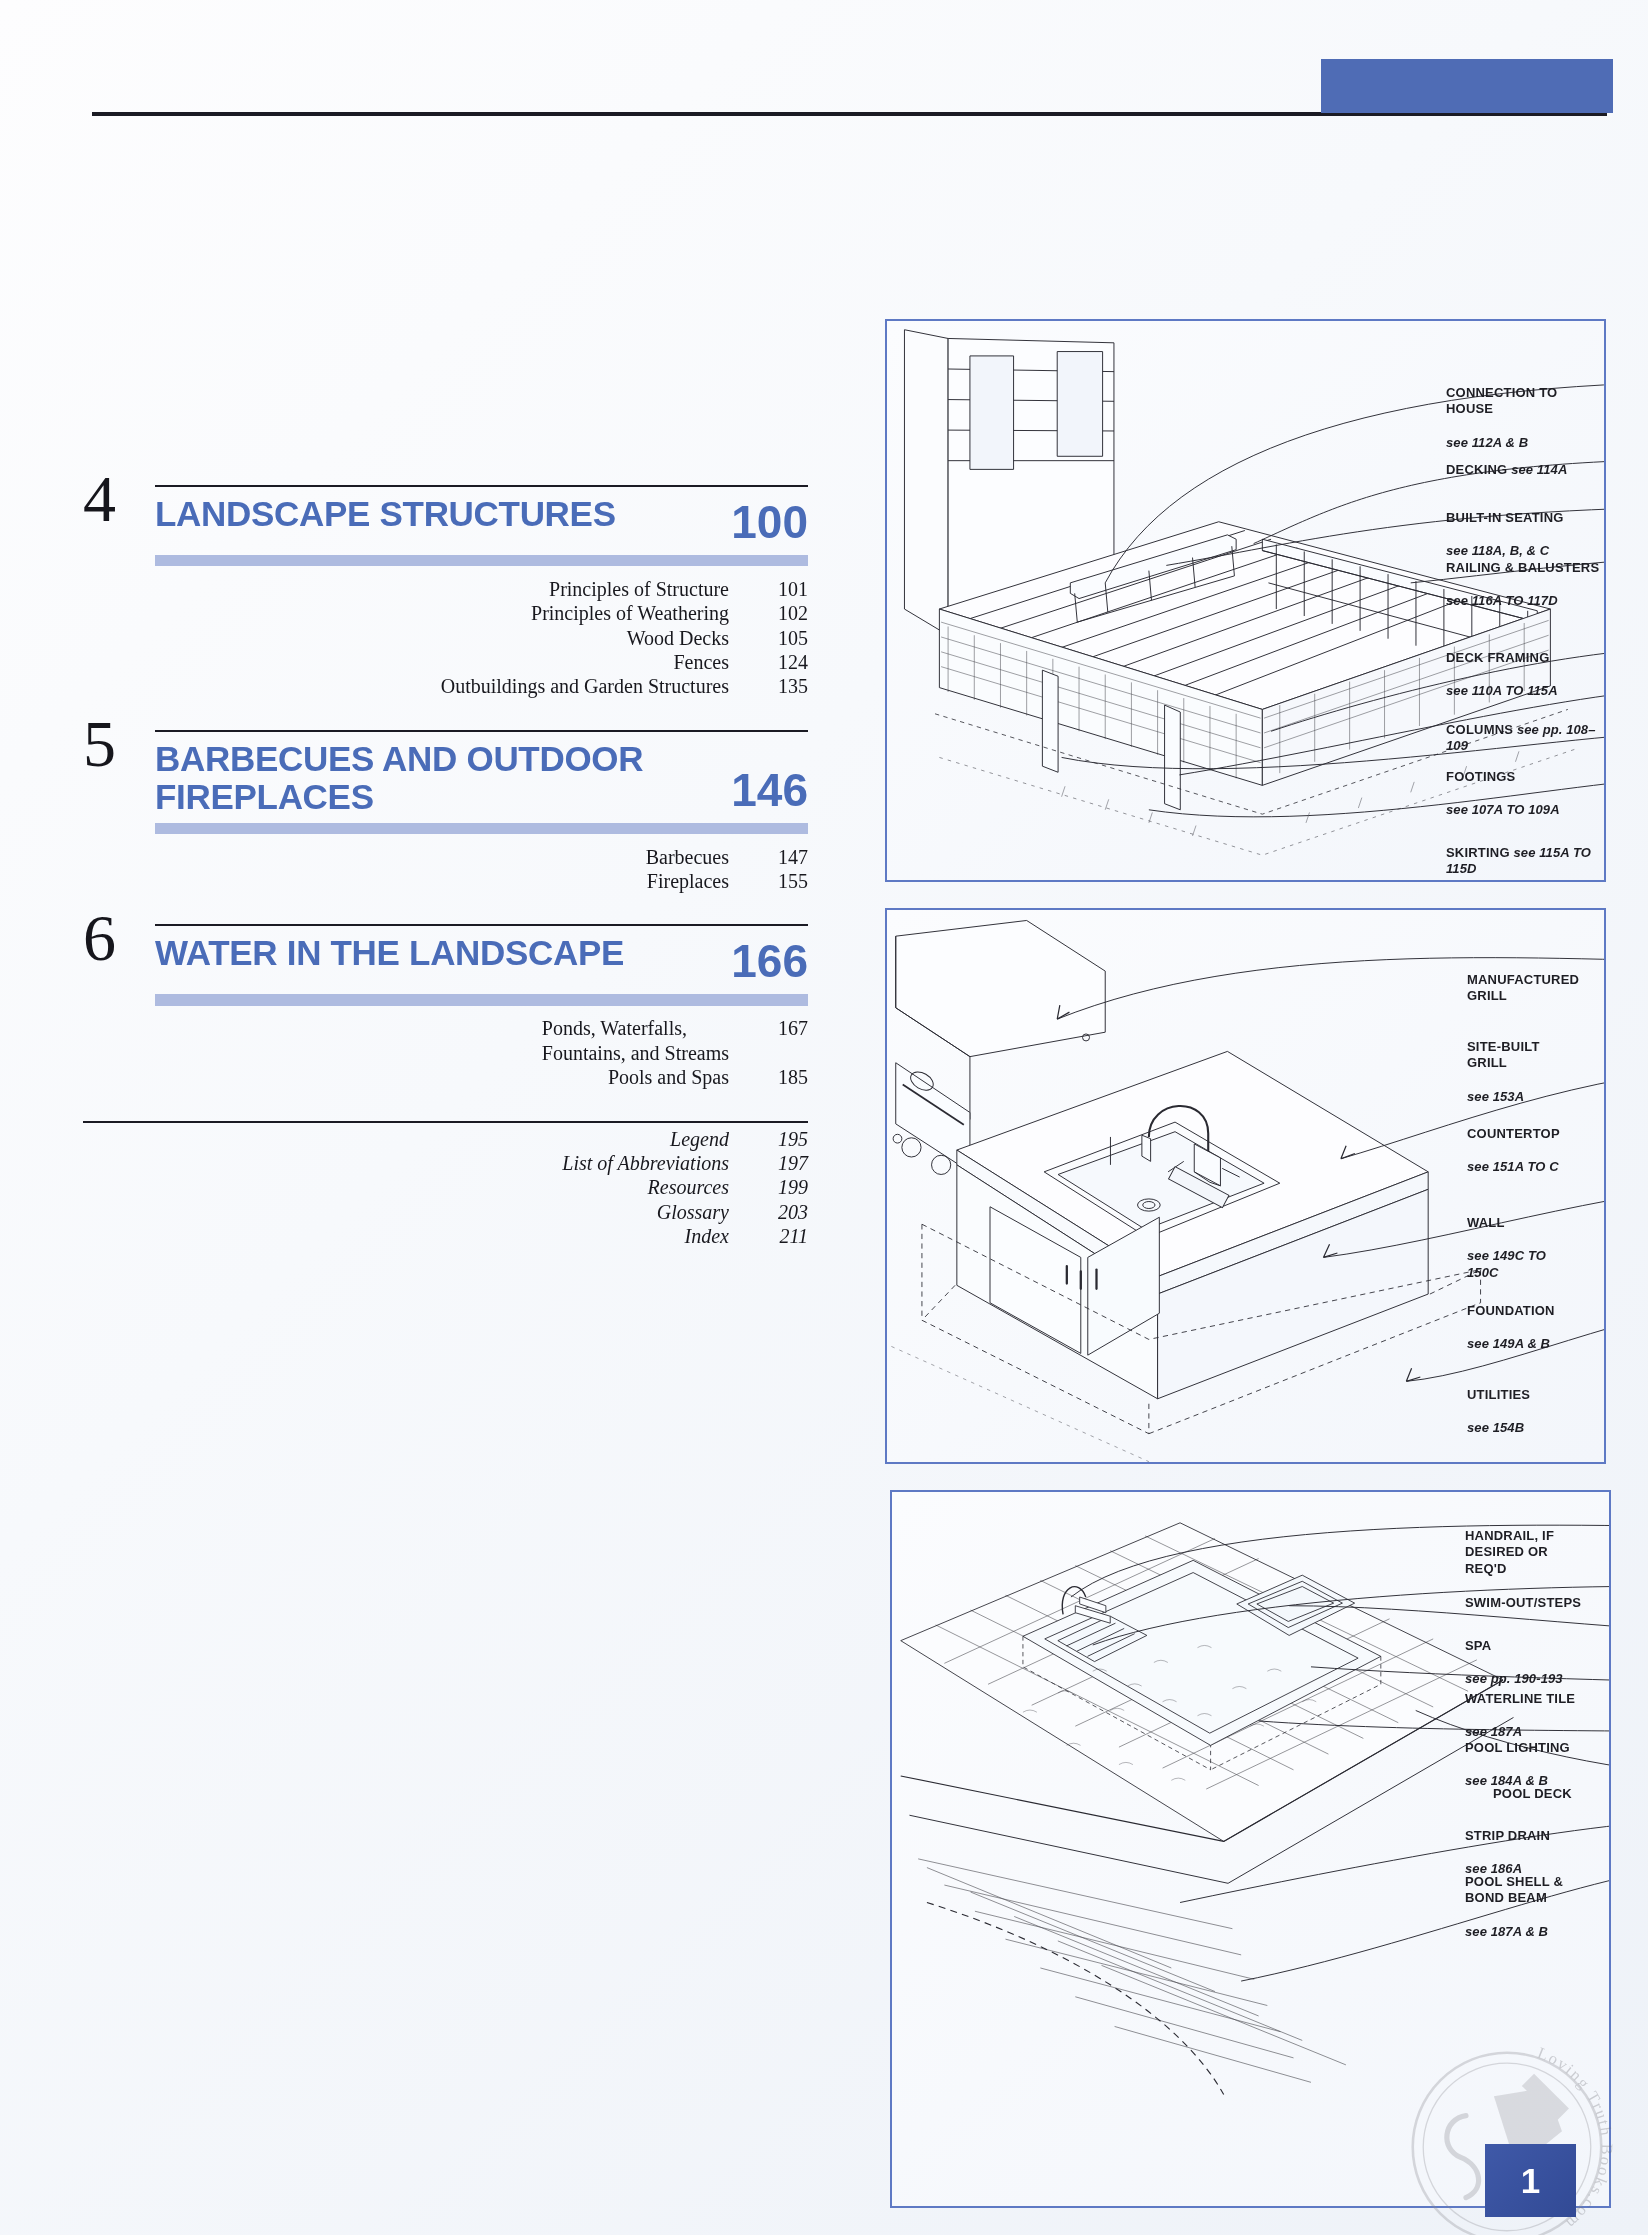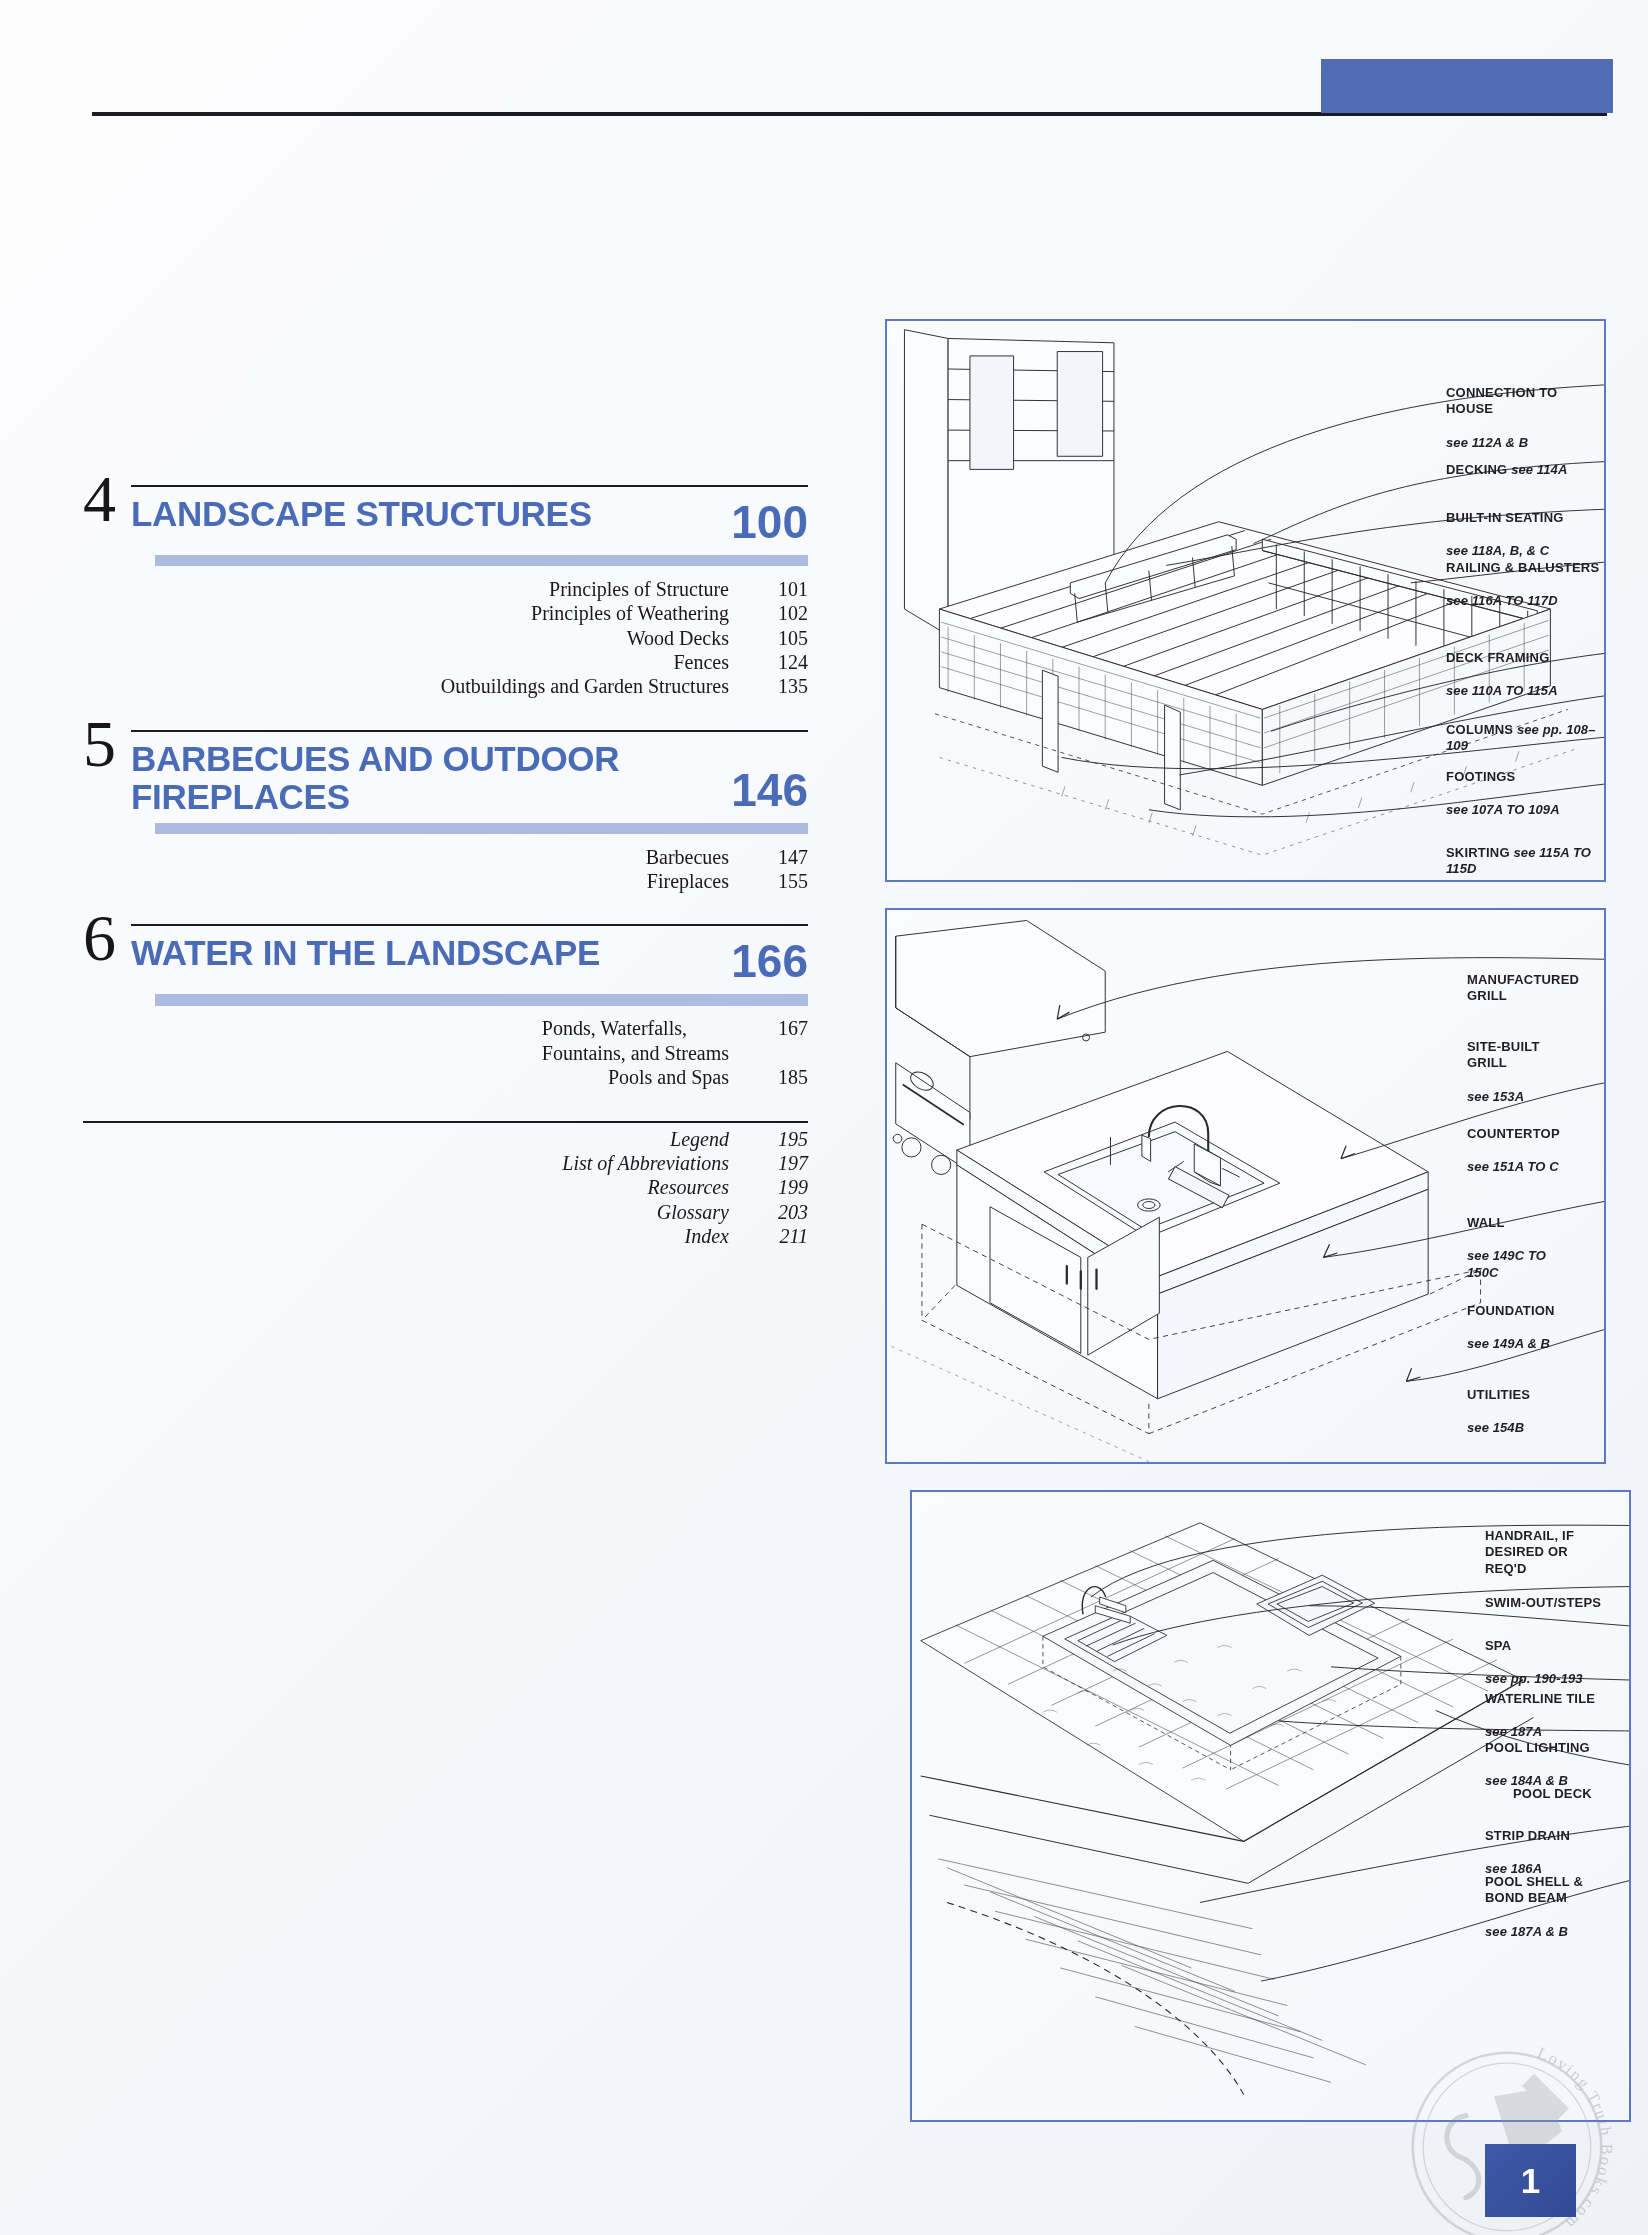--- a/index.html
+++ b/index.html
@@ -31,21 +31,21 @@
     width: 725px;
   }
   .chapter { position: relative; margin-bottom: 0; }
   .chap-num {
     position: absolute; left: 0; top: -19px;
     font-family: "Liberation Serif", serif;
     font-size: 66px; line-height: 1; color: #16161c;
     font-weight: 400;
   }
   .chap-head {
-    margin-left: 48px;
+    margin-left: 72px;
     border-top: 2.6px solid #1b1b24;
     padding-top: 7.9px;
     display: flex; align-items: flex-start; justify-content: space-between;
   }
   .chap-title {
     font-family: "Liberation Sans", sans-serif;
     font-weight: bold;
     font-size: 35px;
     line-height: 1.1;
     letter-spacing: -0.3px;
@@ -87,21 +87,21 @@
 
   
   .fig {
     position: absolute;
     border: 2.6px solid #5e79c4;
     background: linear-gradient(140deg,#fbfcfe 0%,#f3f6fb 100%);
     overflow: hidden;
   }
   #fig-deck { left: 885px; top: 319px; width: 721px; height: 563px; }
   #fig-bbq  { left: 885px; top: 908px; width: 721px; height: 556px; padding-left: 8px; }
-  #fig-pool { left: 910px; top: 1490px; width: 721px; height: 632px; }
+  #fig-pool { left: 890px; top: 1490px; width: 721px; height: 718px; }
 
   .fig svg { position: absolute; left: 0; top: 0; }
 
   .callout {
     position: absolute;
     font-family: "Liberation Sans", sans-serif;
     font-size: 13px;
     font-weight: bold;
     color: #1e1e24;
     line-height: 1.28;

